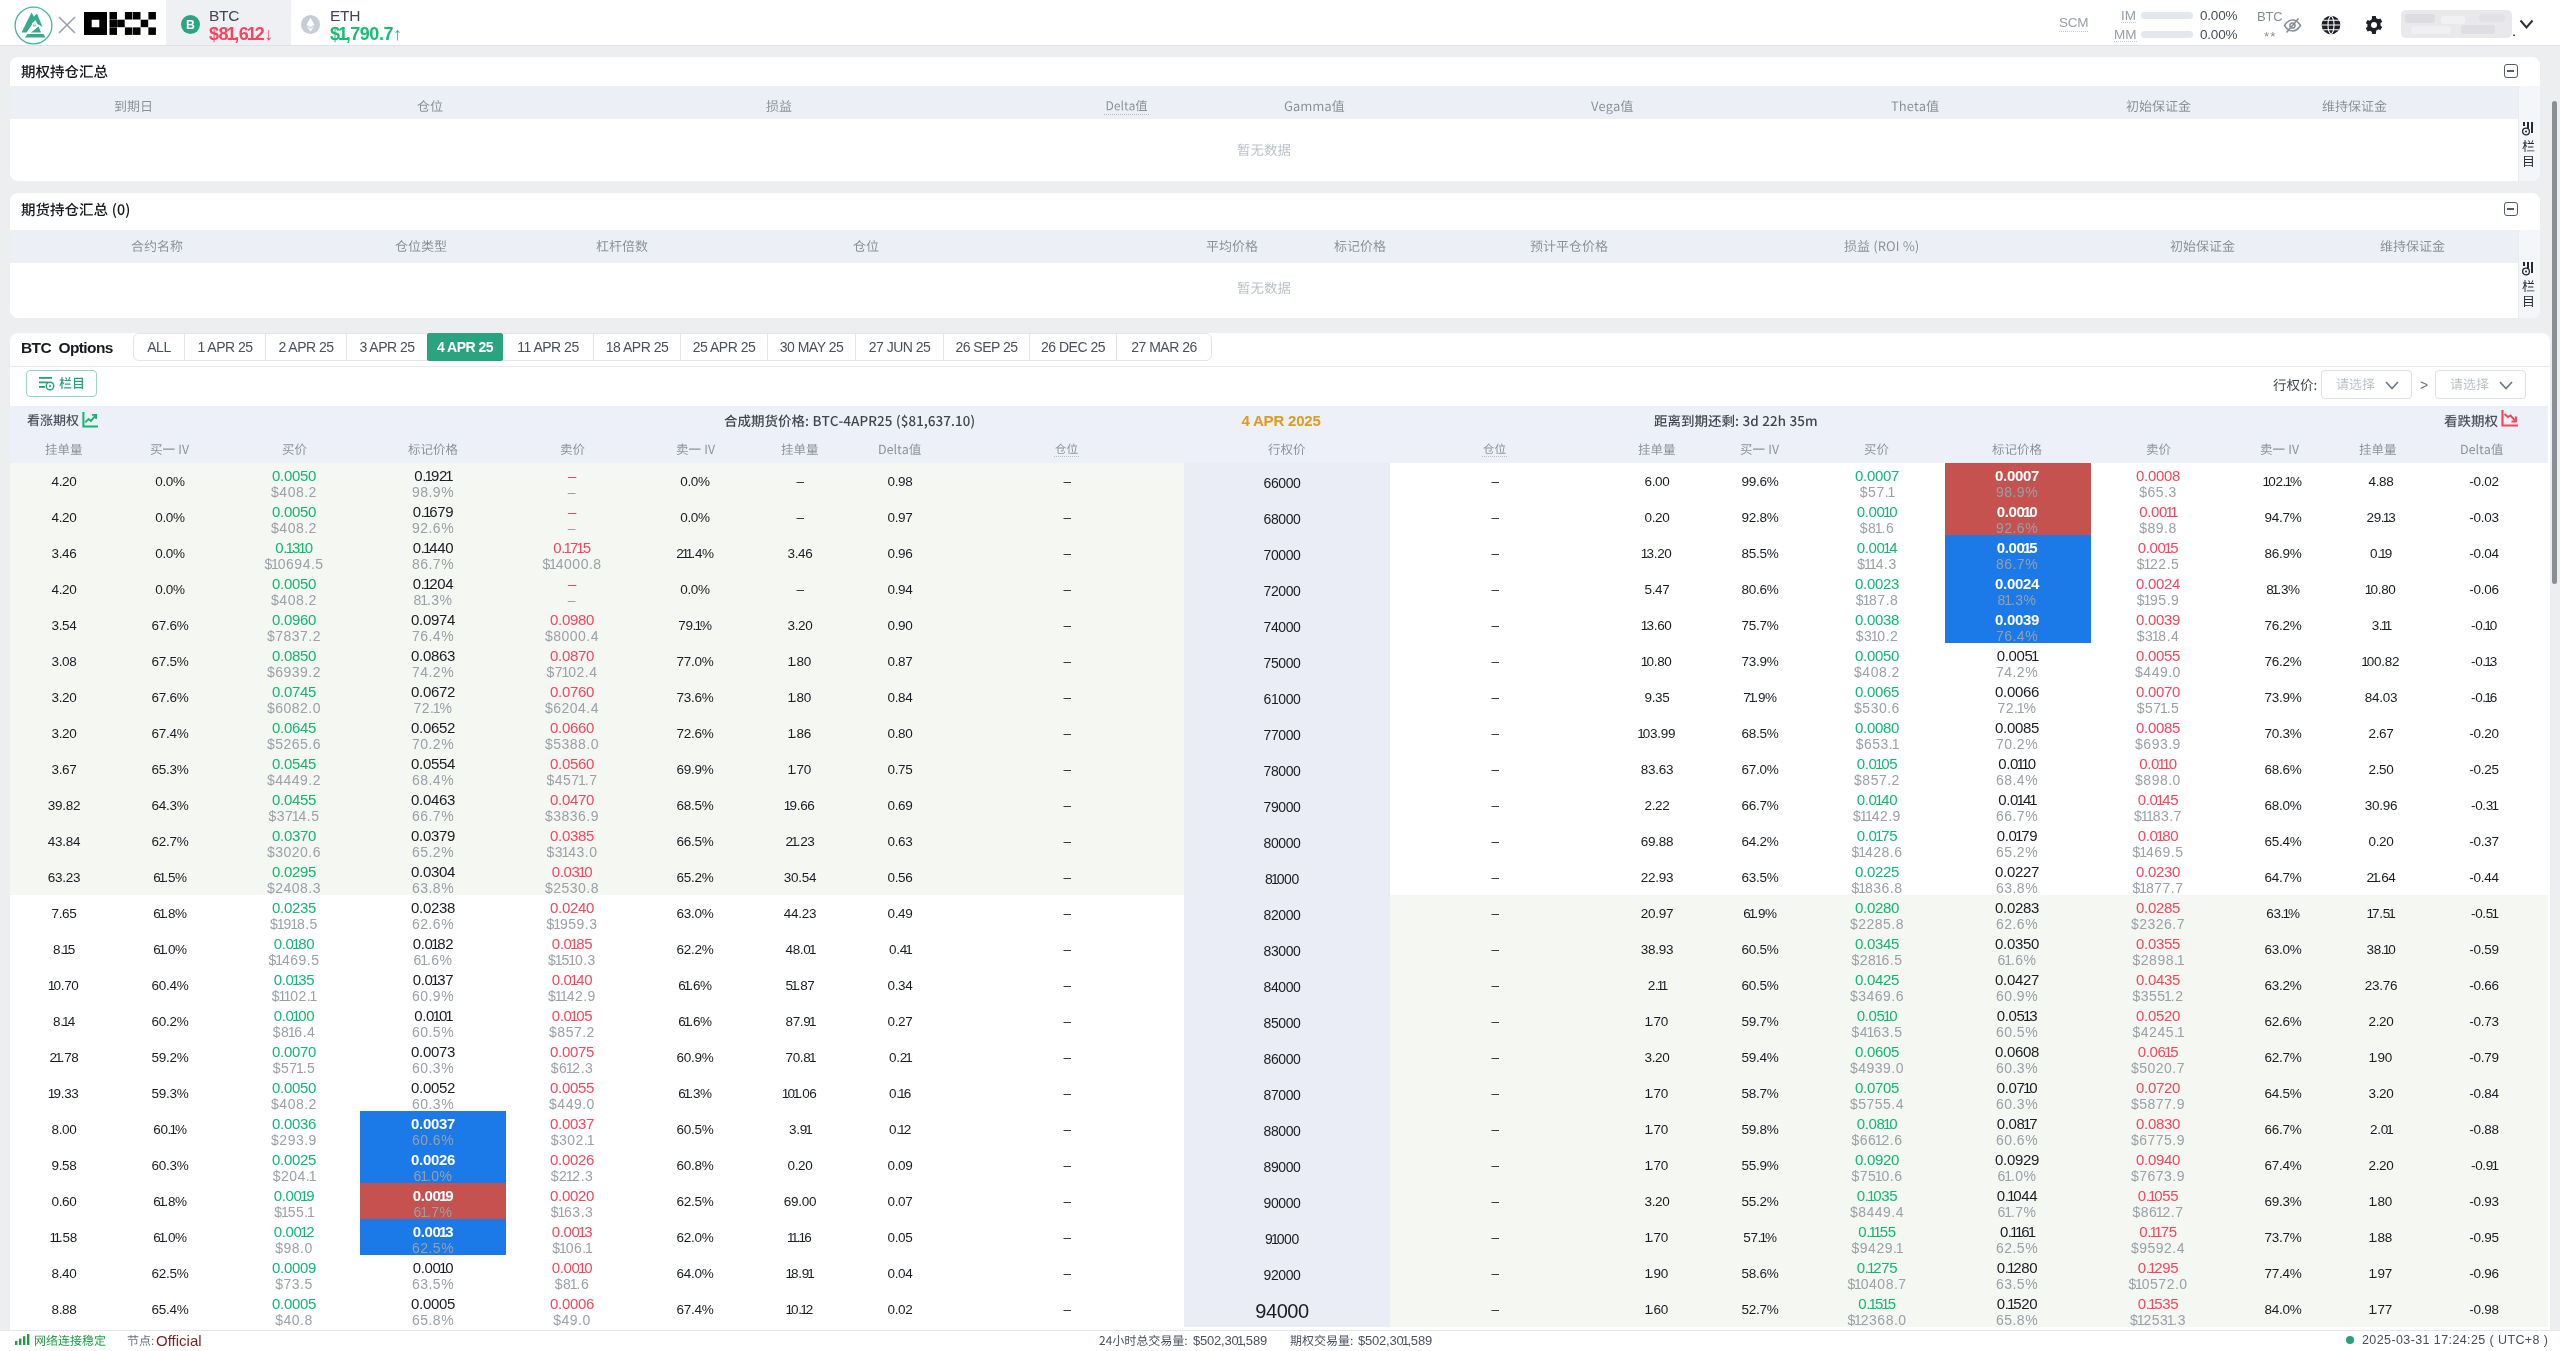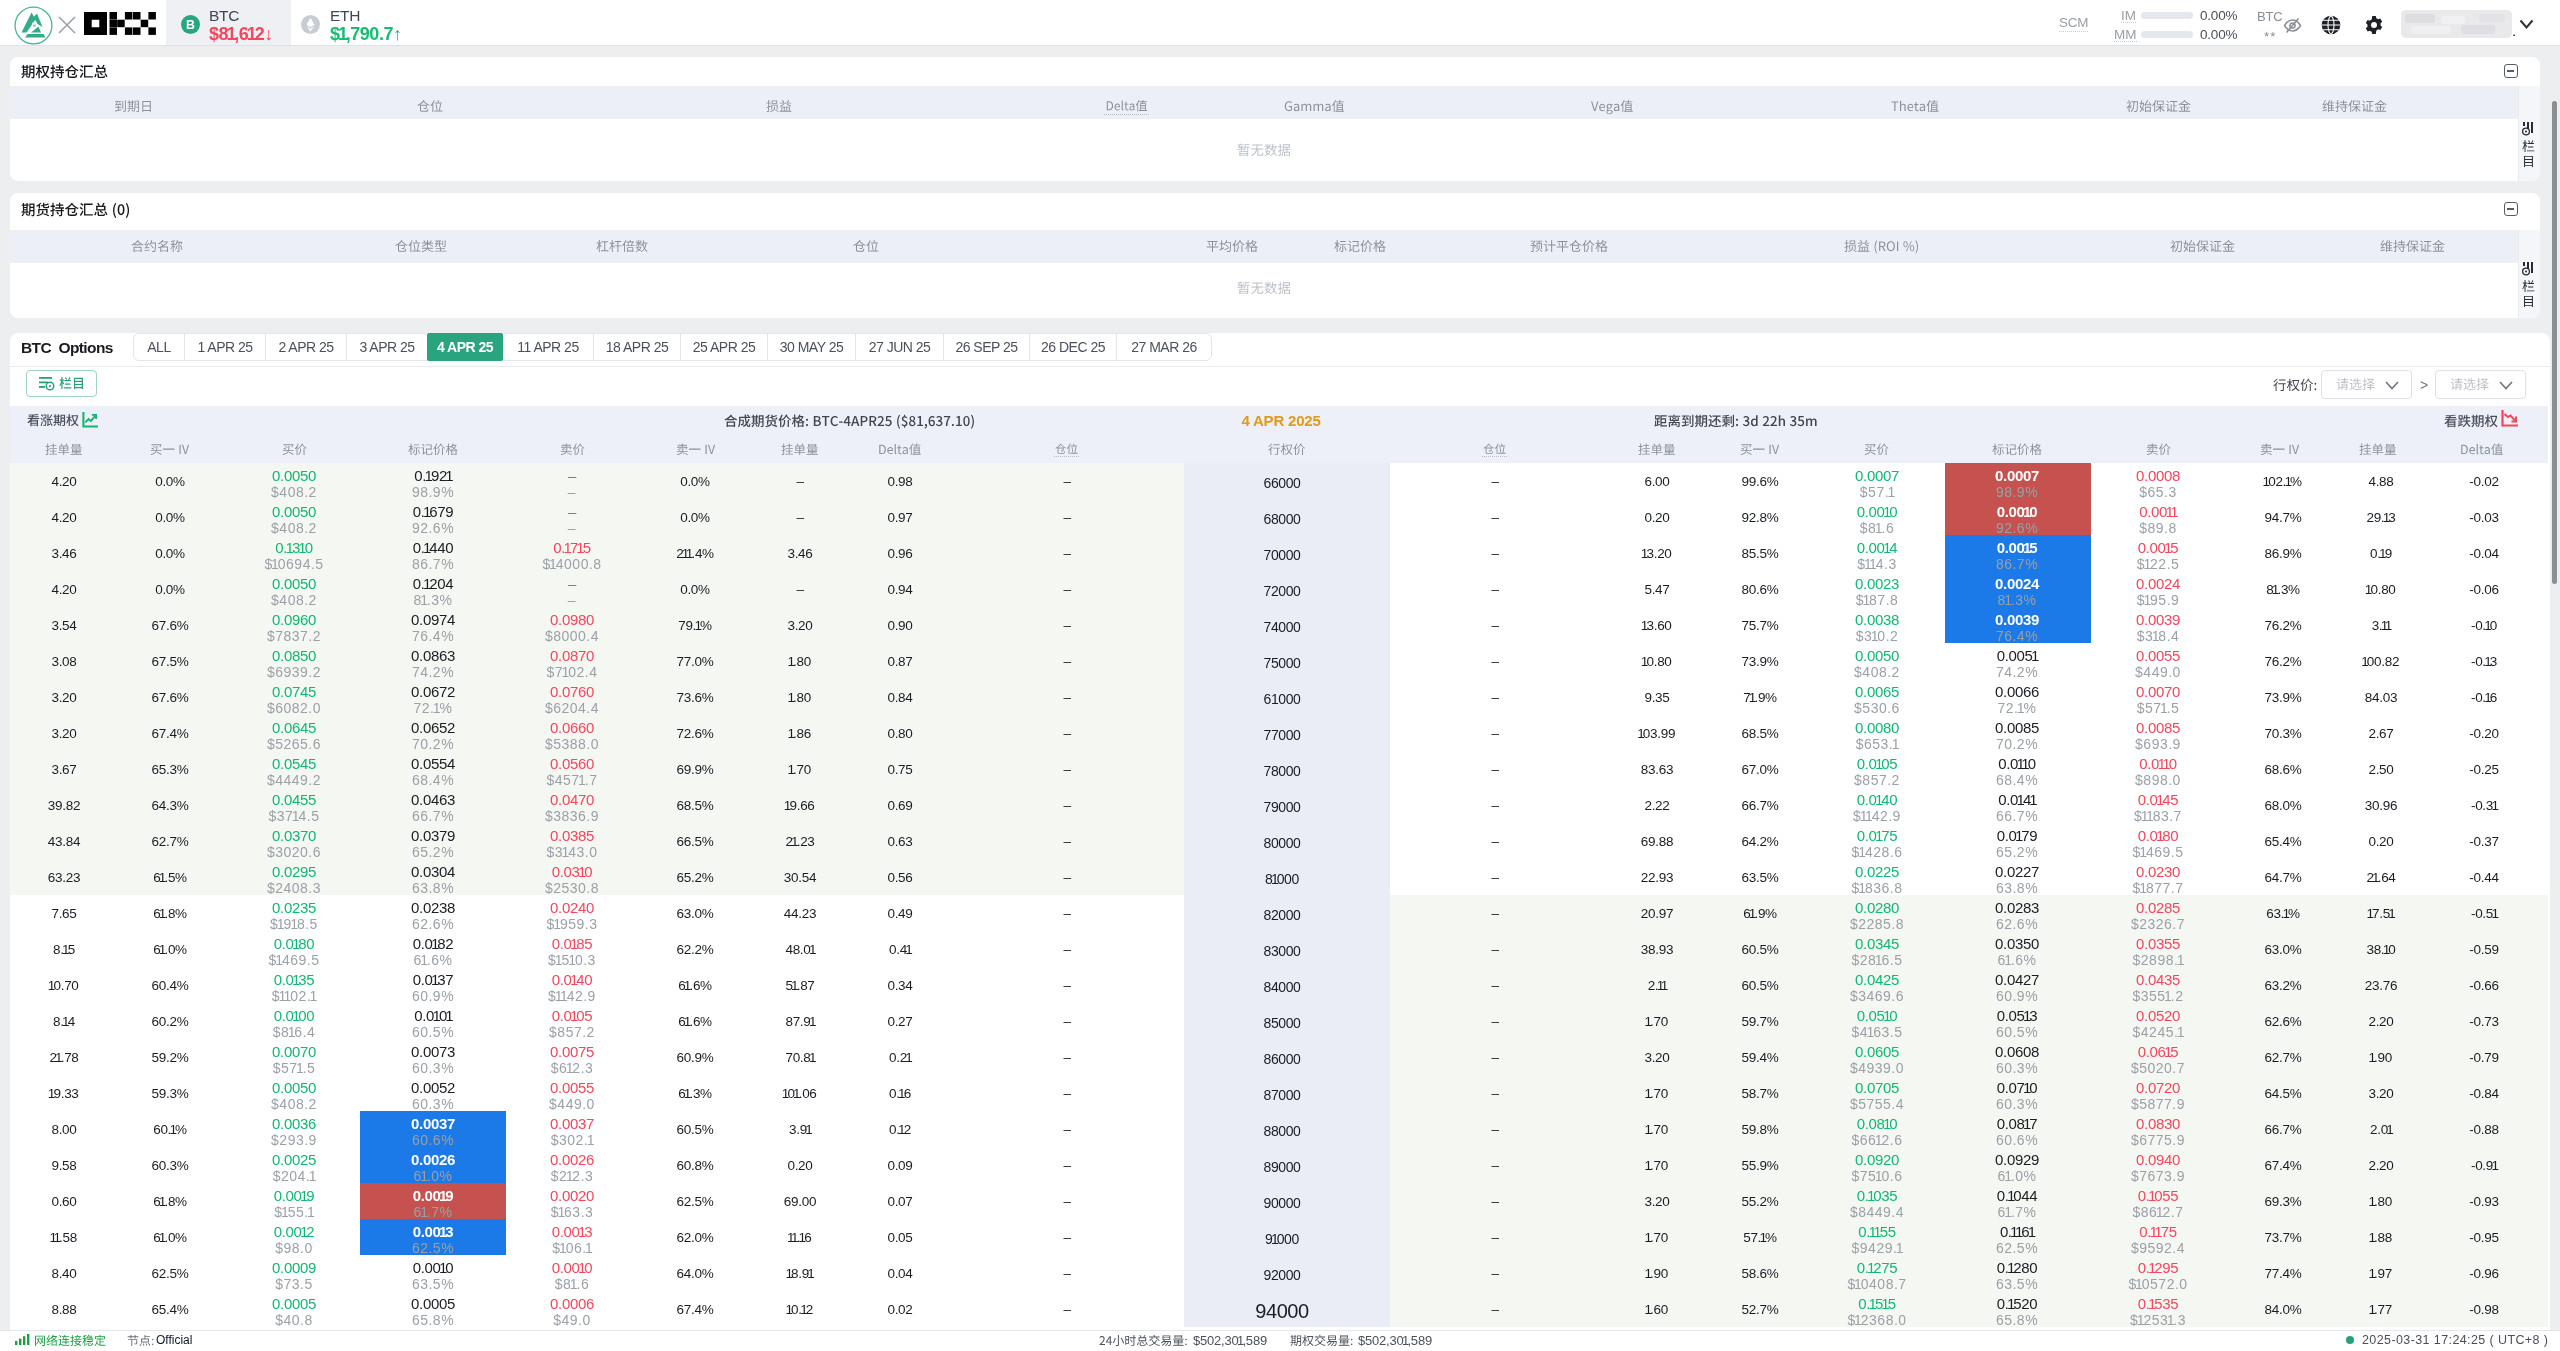--- a/index.html
+++ b/index.html
@@ -1364,21 +1364,21 @@
 <svg style="position:absolute;overflow:visible;left:34px;top:1334px;" width="72" height="14" viewBox="0 0 72 14">
     <g transform="translate(0,11) scale(0.01200,-0.01200)">
       <path fill="#1f9e45" d="M194 536C239 481 288 416 333 352C295 245 242 155 172 88C188 79 218 57 230 46C291 110 340 191 379 285C411 238 438 194 457 157L506 206C482 249 447 303 407 360C435 443 456 534 472 632L403 640C392 565 377 494 358 428C319 480 279 532 240 578ZM483 535C529 480 577 415 620 350C580 240 526 148 452 80C469 71 498 49 511 38C575 103 625 184 664 280C699 224 728 171 747 127L799 171C776 224 738 290 693 358C720 440 740 531 755 630L687 638C676 564 662 494 644 428C608 479 570 529 532 574ZM88 780V-78H164V708H840V20C840 2 833 -3 814 -4C795 -5 729 -6 663 -3C674 -23 687 -57 692 -77C782 -78 837 -76 869 -64C902 -52 915 -28 915 20V780Z M1041 50 1059 -25C1151 5 1274 42 1391 78L1380 143C1254 107 1126 71 1041 50ZM1570 853C1529 745 1460 641 1383 570L1392 585L1326 626C1308 591 1287 555 1266 521L1138 508C1198 592 1257 699 1302 802L1230 836C1189 718 1116 590 1092 556C1071 523 1053 500 1034 496C1043 476 1056 438 1060 423C1074 430 1098 436 1220 452C1176 389 1136 338 1118 319C1087 282 1063 258 1042 254C1050 234 1062 198 1066 182C1088 196 1122 207 1369 266C1366 282 1365 312 1367 332L1182 292C1250 370 1317 464 1376 558C1390 544 1412 515 1421 502C1452 531 1483 566 1512 605C1541 556 1579 511 1623 470C1548 420 1462 382 1374 356C1385 341 1401 307 1407 287C1502 318 1596 364 1679 424C1753 368 1841 323 1935 293C1939 313 1952 344 1964 361C1879 384 1801 420 1733 466C1814 535 1880 619 1923 719L1879 747L1866 744H1598C1613 773 1627 803 1639 833ZM1466 296V-71H1536V-21H1820V-69H1892V296ZM1536 46V229H1820V46ZM1823 676C1787 612 1737 557 1677 509C1625 554 1582 606 1552 664L1560 676Z M2083 792C2134 735 2196 658 2223 609L2285 651C2255 699 2193 775 2141 829ZM2248 501H2045V431H2176V117C2133 99 2082 52 2030 -9L2086 -82C2132 -12 2177 52 2208 52C2230 52 2264 16 2306 -12C2378 -58 2463 -69 2593 -69C2694 -69 2879 -63 2950 -58C2952 -35 2964 5 2974 26C2873 15 2720 6 2596 6C2479 6 2391 13 2325 56C2290 78 2267 98 2248 110ZM2376 408C2385 417 2420 423 2468 423H2622V286H2316V216H2622V32H2699V216H2941V286H2699V423H2893L2894 493H2699V616H2622V493H2458C2488 545 2517 606 2545 670H2923V736H2571L2602 819L2524 840C2515 805 2503 770 2490 736H2324V670H2464C2440 612 2417 565 2406 546C2386 510 2369 485 2352 481C2360 461 2373 424 2376 408Z M3456 635C3485 595 3515 539 3528 504L3588 532C3575 566 3543 619 3513 659ZM3160 839V638H3041V568H3160V347C3110 332 3064 318 3028 309L3047 235L3160 272V9C3160 -4 3155 -8 3143 -8C3132 -8 3096 -8 3057 -7C3066 -27 3076 -59 3078 -77C3136 -78 3173 -75 3196 -63C3220 -51 3230 -31 3230 10V295L3329 327L3319 397L3230 369V568H3330V638H3230V839ZM3568 821C3584 795 3601 764 3614 735H3383V669H3926V735H3693C3678 766 3657 803 3637 832ZM3769 658C3751 611 3714 545 3684 501H3348V436H3952V501H3758C3785 540 3814 591 3840 637ZM3765 261C3745 198 3715 148 3671 108C3615 131 3558 151 3504 168C3523 196 3544 228 3564 261ZM3400 136C3465 116 3537 91 3606 62C3536 23 3442 -1 3320 -14C3333 -29 3345 -57 3352 -78C3496 -57 3604 -24 3682 29C3764 -8 3837 -47 3886 -82L3935 -25C3886 9 3817 44 3741 78C3788 126 3820 186 3840 261H3963V326H3601C3618 357 3633 388 3646 418L3576 431C3562 398 3544 362 3524 326H3335V261H3486C3457 215 3427 171 3400 136Z M4491 187V22C4491 -46 4512 -64 4596 -64C4614 -64 4721 -64 4739 -64C4807 -64 4827 -37 4834 71C4815 76 4787 86 4772 96C4769 8 4763 -3 4732 -3C4709 -3 4621 -3 4604 -3C4565 -3 4559 1 4559 23V187ZM4590 214C4628 175 4672 121 4693 86L4748 120C4726 154 4680 206 4643 244ZM4810 175C4845 113 4884 28 4899 -22L4963 1C4945 51 4905 133 4869 194ZM4401 187C4381 132 4346 51 4313 1L4372 -31C4404 23 4436 104 4459 160ZM4534 845C4502 771 4440 682 4349 617C4364 607 4384 584 4394 568L4424 592V552H4814V469H4438V409H4814V323H4411V260H4883V615H4752C4782 655 4813 703 4835 746L4789 776L4777 772H4572C4584 792 4595 813 4604 833ZM4449 615C4481 646 4509 678 4533 712H4739C4721 679 4697 643 4675 615ZM4333 832C4269 801 4161 772 4066 753C4075 736 4086 711 4089 695C4124 701 4160 708 4197 716V553H4056V483H4186C4151 370 4091 239 4033 167C4047 148 4066 116 4074 94C4117 154 4162 248 4197 345V-81H4267V369C4294 323 4323 268 4336 238L4384 301C4367 326 4294 429 4267 460V483H4382V553H4267V733C4309 744 4348 757 4381 772Z M5224 378C5203 197 5148 54 5036 -33C5054 -44 5085 -69 5097 -83C5164 -25 5212 51 5247 144C5339 -29 5489 -64 5698 -64H5932C5935 -42 5949 -6 5960 12C5911 11 5739 11 5702 11C5643 11 5588 14 5538 23V225H5836V295H5538V459H5795V532H5211V459H5460V44C5378 75 5315 134 5276 239C5286 280 5294 324 5300 370ZM5426 826C5443 796 5461 758 5472 727H5082V509H5156V656H5841V509H5918V727H5558C5548 760 5522 810 5500 847Z"></path>
     </g>
   </svg>
 <svg style="position:absolute;overflow:visible;left:127px;top:1334px;" width="27" height="14" viewBox="0 0 27 14">
     <g transform="translate(0,11) scale(0.01200,-0.01200)">
       <path fill="#6a7078" d="M98 486V414H360V-78H439V414H772V154C772 139 766 135 747 134C727 133 659 133 586 135C596 112 606 80 609 57C704 57 766 57 803 69C839 82 849 106 849 152V486ZM634 840V727H366V840H289V727H55V655H289V540H366V655H634V540H712V655H946V727H712V840Z M1237 465H1760V286H1237ZM1340 128C1353 63 1361 -21 1361 -71L1437 -61C1436 -13 1426 70 1411 134ZM1547 127C1576 65 1606 -19 1617 -69L1690 -50C1678 0 1646 81 1615 142ZM1751 135C1801 72 1857 -17 1880 -72L1951 -42C1926 13 1868 98 1818 161ZM1177 155C1146 81 1095 0 1042 -46L1110 -79C1165 -26 1216 58 1248 136ZM1166 536V216H1835V536H1530V663H1910V734H1530V840H1455V536Z M2139 390C2175 390 2205 418 2205 460C2205 501 2175 530 2139 530C2102 530 2073 501 2073 460C2073 418 2102 390 2139 390ZM2139 -13C2175 -13 2205 15 2205 56C2205 98 2175 126 2139 126C2102 126 2073 98 2073 56C2073 15 2102 -13 2139 -13Z"></path>
     </g>
   </svg>
-<div class="abs" style="left:156px;top:1335px;font-size:12px;color:#0f172a;line-height:11px">Official</div>
+<div class="abs" style="left:156px;top:1335px;font-size:15px;color:#7f1d1d;line-height:11px">Official</div>
 <svg style="position:absolute;overflow:visible;left:1099px;top:1334px;" width="89" height="14" viewBox="0 0 89 14">
     <g transform="translate(0,11) scale(0.01200,-0.01200)">
       <path fill="#4a515c" d="M44 0H505V79H302C265 79 220 75 182 72C354 235 470 384 470 531C470 661 387 746 256 746C163 746 99 704 40 639L93 587C134 636 185 672 245 672C336 672 380 611 380 527C380 401 274 255 44 54Z M895 0H981V202H1079V275H981V733H880L575 262V202H895ZM895 275H670L837 525C858 561 878 598 896 633H900C898 596 895 536 895 500Z M1574 826V24C1574 4 1566 -2 1546 -3C1525 -4 1453 -5 1380 -2C1392 -23 1406 -59 1411 -80C1505 -81 1567 -79 1604 -66C1640 -54 1655 -31 1655 24V826ZM1815 571C1901 427 1982 240 2005 121L2086 154C2060 274 1975 458 1887 598ZM1312 591C1287 457 1231 284 1142 178C1163 169 1196 151 1213 138C1304 249 1363 430 1396 577Z M2584 452C2637 375 2705 269 2737 208L2803 246C2769 307 2700 409 2646 485ZM2434 402V174H2263V402ZM2434 469H2263V688H2434ZM2191 756V25H2263V106H2504V756ZM2874 835V640H2550V566H2874V33C2874 13 2866 6 2846 6C2824 4 2750 4 2672 7C2683 -15 2695 -49 2700 -70C2800 -70 2864 -69 2900 -56C2936 -44 2950 -22 2950 33V566H3072V640H2950V835Z M3869 214C3926 145 3985 52 4007 -10L4068 28C4046 91 3985 180 3926 247ZM3522 269C3588 224 3664 153 3701 104L3757 152C3719 199 3642 267 3575 311ZM3391 241V34C3391 -47 3422 -69 3541 -69C3565 -69 3740 -69 3766 -69C3858 -69 3883 -41 3894 74C3872 78 3840 90 3823 101C3817 13 3810 -1 3760 -1C3721 -1 3574 -1 3545 -1C3481 -1 3470 5 3470 35V241ZM3247 225C3229 148 3194 60 3153 9L3222 -24C3267 36 3300 130 3318 212ZM3375 567H3847V391H3375ZM3296 638V319H3930V638H3767C3802 689 3839 751 3871 808L3794 839C3768 779 3724 696 3685 638H3480L3539 668C3521 715 3475 784 3431 836L3367 806C3409 755 3451 685 3468 638Z M4428 597C4368 521 4269 442 4180 392C4197 380 4225 351 4239 336C4326 393 4432 483 4501 569ZM4728 555C4821 491 4932 396 4983 332L5046 382C4991 445 4878 536 4787 598ZM4462 422 4395 401C4435 303 4489 220 4558 152C4453 72 4318 20 4157 -14C4171 -31 4195 -64 4203 -82C4364 -42 4503 16 4613 102C4719 16 4854 -42 5020 -74C5030 -53 5051 -22 5068 -5C4907 21 4773 74 4669 151C4740 220 4796 303 4837 406L4762 427C4728 335 4678 260 4613 199C4547 261 4497 336 4462 422ZM4528 825C4553 787 4580 737 4595 701H4177V628H5041V701H4627L4672 719C4659 754 4626 809 4599 849Z M5370 573H5864V473H5370ZM5370 731H5864V633H5370ZM5296 794V410H5407C5343 318 5247 235 5149 179C5166 167 5195 140 5208 126C5262 161 5318 206 5370 257H5509C5442 150 5342 55 5234 -6C5251 -18 5279 -45 5291 -60C5405 15 5518 127 5593 257H5728C5680 137 5603 31 5512 -38C5528 -49 5559 -73 5571 -85C5667 -6 5752 116 5806 257H5927C5911 85 5894 13 5873 -7C5863 -17 5854 -19 5836 -19C5818 -19 5772 -19 5723 -13C5735 -32 5742 -60 5743 -79C5793 -82 5842 -82 5867 -80C5896 -78 5916 -71 5936 -52C5966 -20 5986 66 6005 291C6007 302 6008 325 6008 325H5432C5455 352 5476 381 5494 410H5939V794Z M6360 665H6857V610H6360ZM6360 763H6857V709H6360ZM6287 808V565H6932V808ZM6162 522V465H7059V522ZM6340 273H6572V215H6340ZM6645 273H6887V215H6645ZM6340 373H6572V317H6340ZM6645 373H6887V317H6645ZM6157 3V-55H7065V3H6645V61H6983V114H6645V169H6961V420H6269V169H6572V114H6241V61H6572V3Z M7249 390C7285 390 7315 418 7315 460C7315 501 7285 530 7249 530C7212 530 7183 501 7183 460C7183 418 7212 390 7249 390ZM7249 -13C7285 -13 7315 15 7315 56C7315 98 7285 126 7249 126C7212 126 7183 98 7183 56C7183 15 7212 -13 7249 -13Z"></path>
     </g>
   </svg>
 <div class="abs" style="left:1193px;top:1335px;font-size:13px;color:#4a515c;line-height:11px;letter-spacing:-.2px">$502,30<i>1</i>,589</div>
 <svg style="position:absolute;overflow:visible;left:1290px;top:1334px;" width="63" height="14" viewBox="0 0 63 14">
     <g transform="translate(0,11) scale(0.01200,-0.01200)">
       <path fill="#4a515c" d="M178 143C148 76 95 9 39 -36C57 -47 87 -68 101 -80C155 -30 213 47 249 123ZM321 112C360 65 406 -1 424 -42L486 -6C465 35 419 97 379 143ZM855 722V561H650V722ZM580 790V427C580 283 572 92 488 -41C505 -49 536 -71 548 -84C608 11 634 139 644 260H855V17C855 1 849 -3 835 -4C820 -5 769 -5 716 -3C726 -23 737 -56 740 -76C813 -76 861 -75 889 -62C918 -50 927 -27 927 16V790ZM855 494V328H648C650 363 650 396 650 427V494ZM387 828V707H205V828H137V707H52V640H137V231H38V164H531V231H457V640H531V707H457V828ZM205 640H387V551H205ZM205 491H387V393H205ZM205 332H387V231H205Z M1853 675C1821 501 1761 356 1681 242C1606 358 1560 497 1528 675ZM1423 748V675H1458C1494 469 1545 311 1633 180C1556 90 1465 24 1366 -17C1383 -31 1403 -61 1413 -79C1512 -33 1602 32 1679 119C1740 44 1817 -22 1914 -85C1925 -63 1948 -38 1968 -23C1867 37 1789 103 1727 179C1828 316 1901 500 1935 736L1888 751L1875 748ZM1212 840V628H1046V558H1194C1158 419 1088 260 1019 176C1033 157 1053 124 1063 102C1119 174 1173 297 1212 421V-79H1286V430C1329 375 1386 298 1409 260L1454 327C1430 356 1318 485 1286 516V558H1420V628H1286V840Z M2318 597C2258 521 2159 442 2070 392C2087 380 2115 351 2129 336C2216 393 2322 483 2391 569ZM2618 555C2711 491 2822 396 2873 332L2936 382C2881 445 2768 536 2677 598ZM2352 422 2285 401C2325 303 2379 220 2448 152C2343 72 2208 20 2047 -14C2061 -31 2085 -64 2093 -82C2254 -42 2393 16 2503 102C2609 16 2744 -42 2910 -74C2920 -53 2941 -22 2958 -5C2797 21 2663 74 2559 151C2630 220 2686 303 2727 406L2652 427C2618 335 2568 260 2503 199C2437 261 2387 336 2352 422ZM2418 825C2443 787 2470 737 2485 701H2067V628H2931V701H2517L2562 719C2549 754 2516 809 2489 849Z M3260 573H3754V473H3260ZM3260 731H3754V633H3260ZM3186 794V410H3297C3233 318 3137 235 3039 179C3056 167 3085 140 3098 126C3152 161 3208 206 3260 257H3399C3332 150 3232 55 3124 -6C3141 -18 3169 -45 3181 -60C3295 15 3408 127 3483 257H3618C3570 137 3493 31 3402 -38C3418 -49 3449 -73 3461 -85C3557 -6 3642 116 3696 257H3817C3801 85 3784 13 3763 -7C3753 -17 3744 -19 3726 -19C3708 -19 3662 -19 3613 -13C3625 -32 3632 -60 3633 -79C3683 -82 3732 -82 3757 -80C3786 -78 3806 -71 3826 -52C3856 -20 3876 66 3895 291C3897 302 3898 325 3898 325H3322C3345 352 3366 381 3384 410H3829V794Z M4250 665H4747V610H4250ZM4250 763H4747V709H4250ZM4177 808V565H4822V808ZM4052 522V465H4949V522ZM4230 273H4462V215H4230ZM4535 273H4777V215H4535ZM4230 373H4462V317H4230ZM4535 373H4777V317H4535ZM4047 3V-55H4955V3H4535V61H4873V114H4535V169H4851V420H4159V169H4462V114H4131V61H4462V3Z M5139 390C5175 390 5205 418 5205 460C5205 501 5175 530 5139 530C5102 530 5073 501 5073 460C5073 418 5102 390 5139 390ZM5139 -13C5175 -13 5205 15 5205 56C5205 98 5175 126 5139 126C5102 126 5073 98 5073 56C5073 15 5102 -13 5139 -13Z"></path>
     </g>

